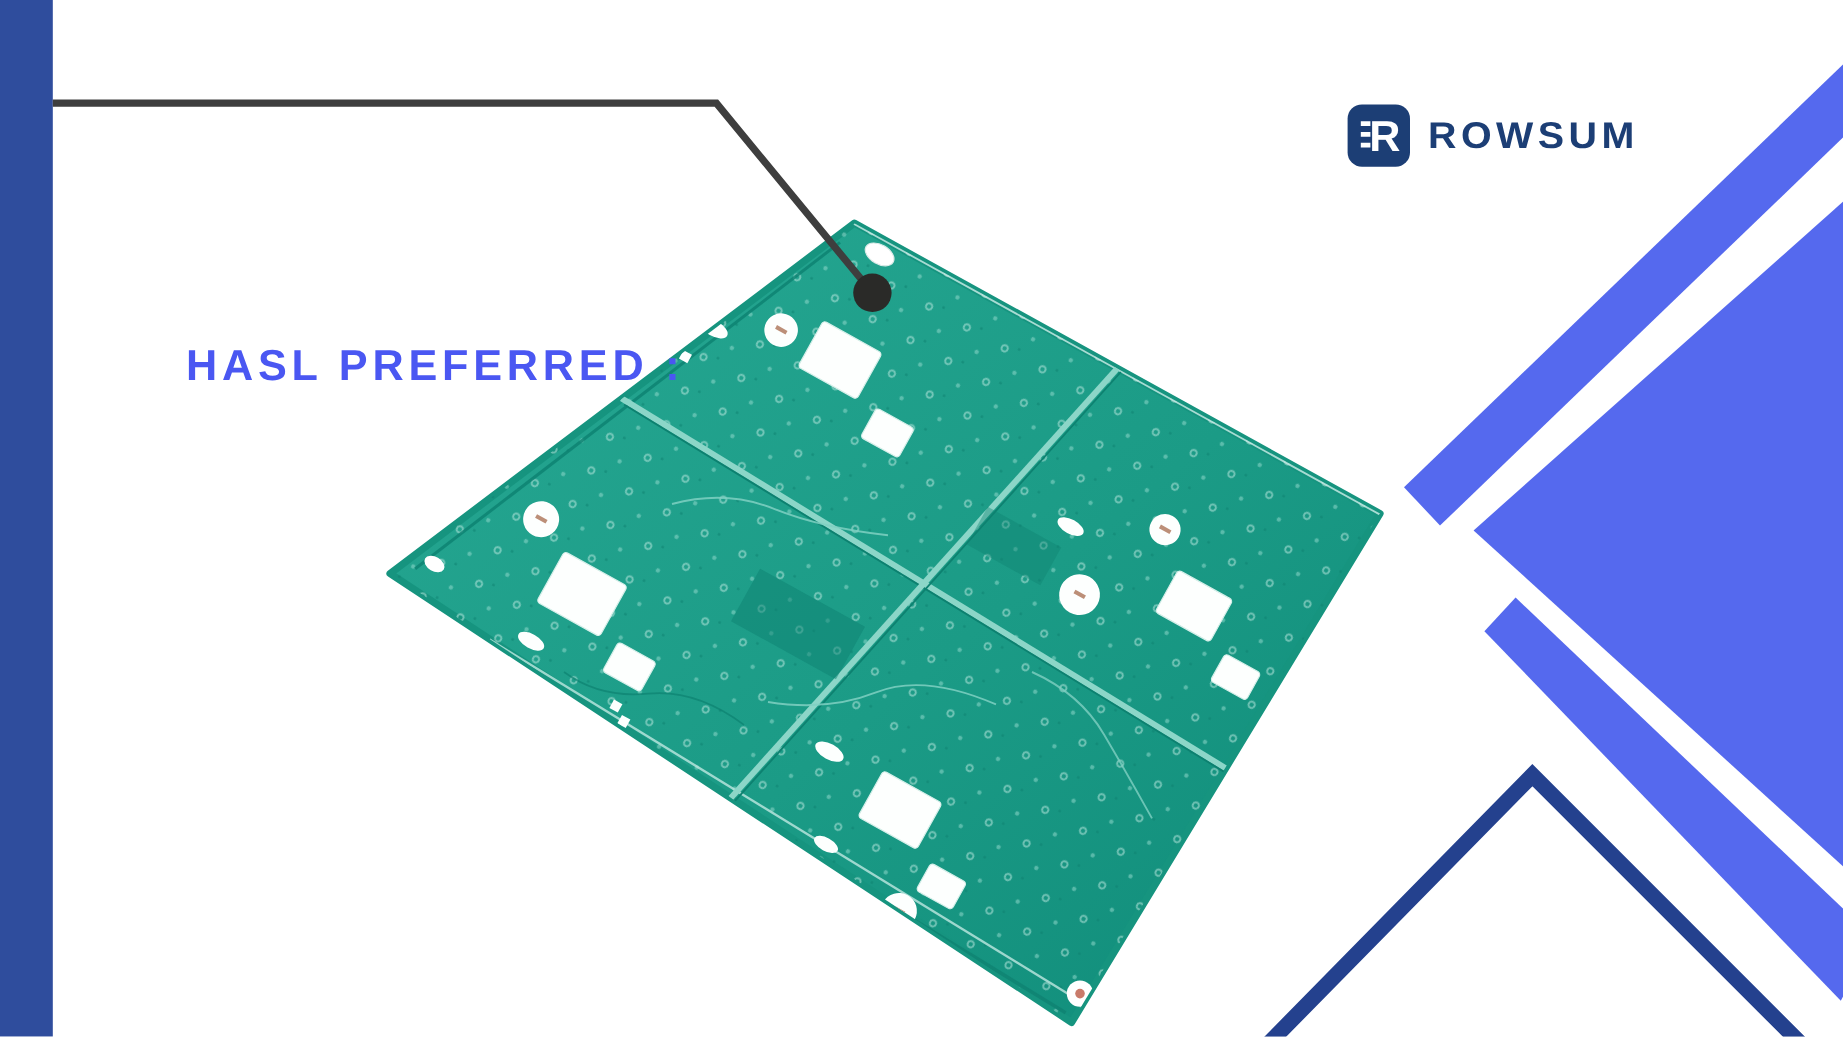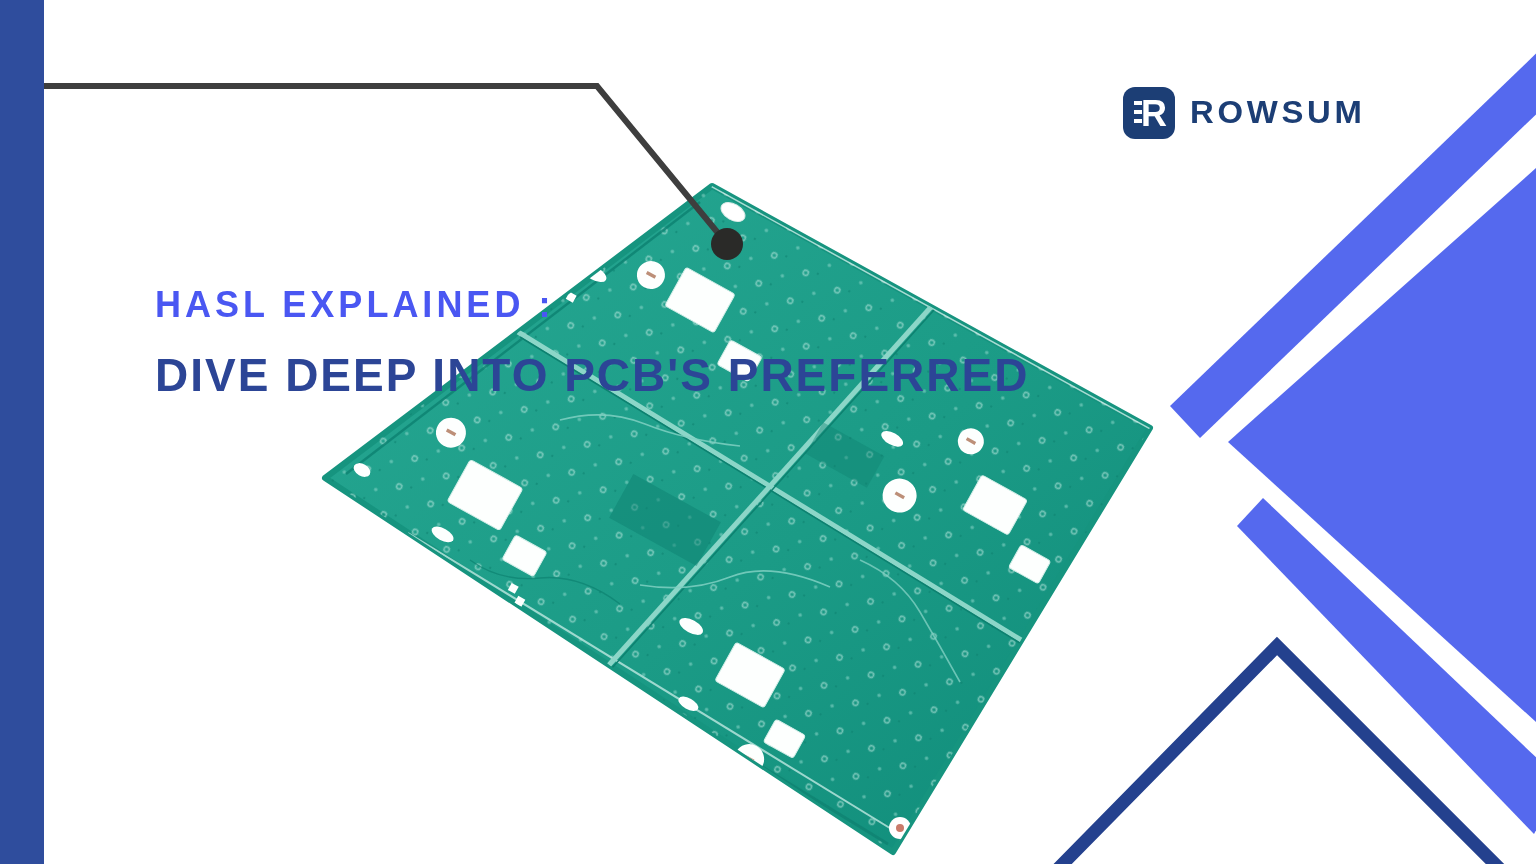--- a/index.html
+++ b/index.html
@@ -125,23 +125,22 @@
     <polygon points="1547,43 1170,406 1200,438 1577,75" fill="#5569EE"></polygon>
     <polygon points="1536,168 1228,442 1536,722" fill="#5569EE"></polygon>
     <polygon points="1263,498 1562,782 1534,834 1237,526" fill="#5569EE"></polygon>
     <polyline points="1043,884 1277,646 1515,884" fill="none" stroke-width="13" stroke-linejoin="miter" stroke="#24418E"></polyline>
 
     <polyline points="44,86 597,86 727,244" fill="none" stroke-width="6" stroke="#3E3E3E"></polyline>
     <circle cx="727" cy="244" r="16" fill="#2A2A28"></circle>
   </svg>
 
   <div class="text-layer">
-    <div class="eyebrow">HASL EXPLAINED :</div>
+    <div class="eyebrow">HASL PREFERRED :</div>
     <div class="title">
-      <div>DIVE DEEP INTO PCB'S PREFERRED</div>
     </div>
 
     <div class="logo">
       <svg width="54" height="54" viewBox="0 0 54 54">
         <rect x="1" y="1" width="52" height="52" rx="12" fill="#1C3E75"></rect>
         <path d="M12 17 h8 M12 26 h8 M12 35 h8" stroke="#FFFFFF" stroke-width="4" fill="none"></path>
         <text x="32" y="40" font-size="36" font-weight="bold" fill="#FFFFFF" text-anchor="middle" font-family="Liberation Sans, sans-serif">R</text>
       </svg>
       <span class="wordmark">ROWSUM</span>
     </div>

